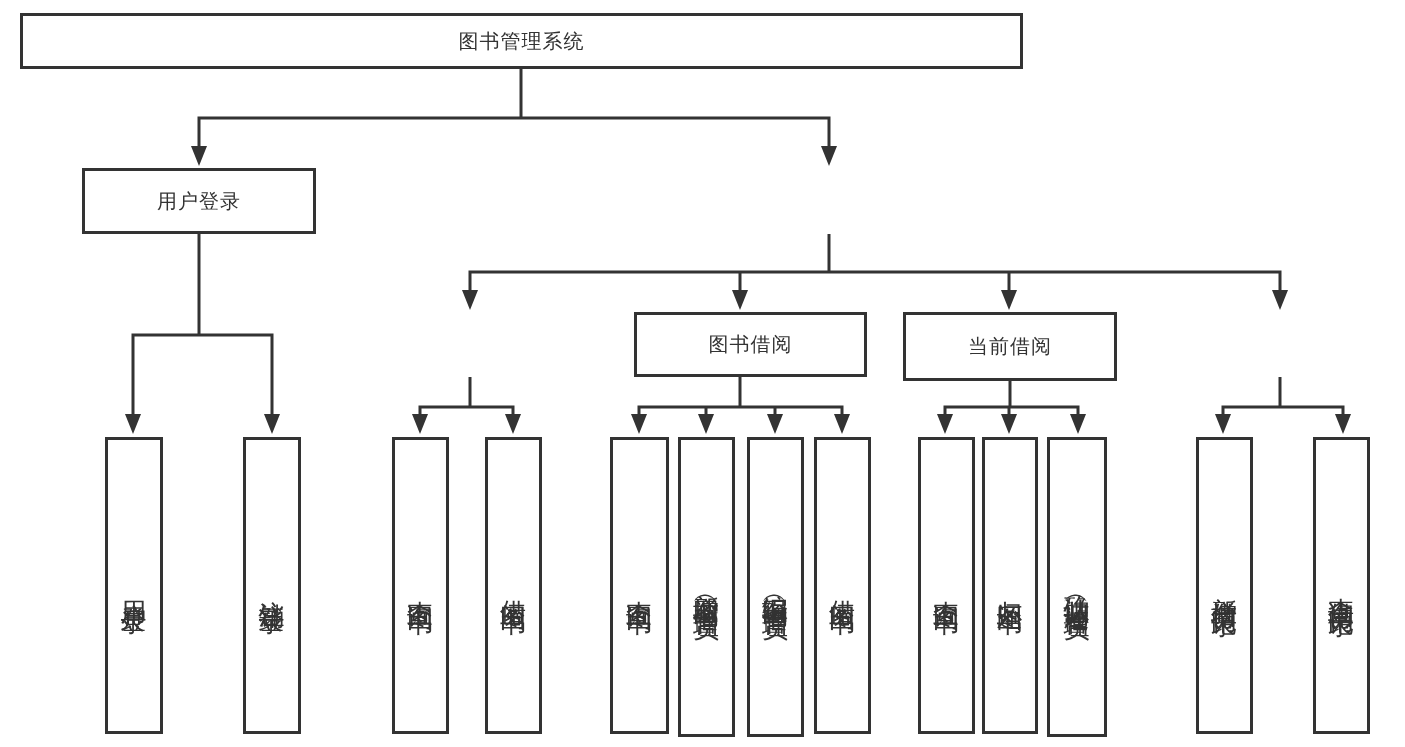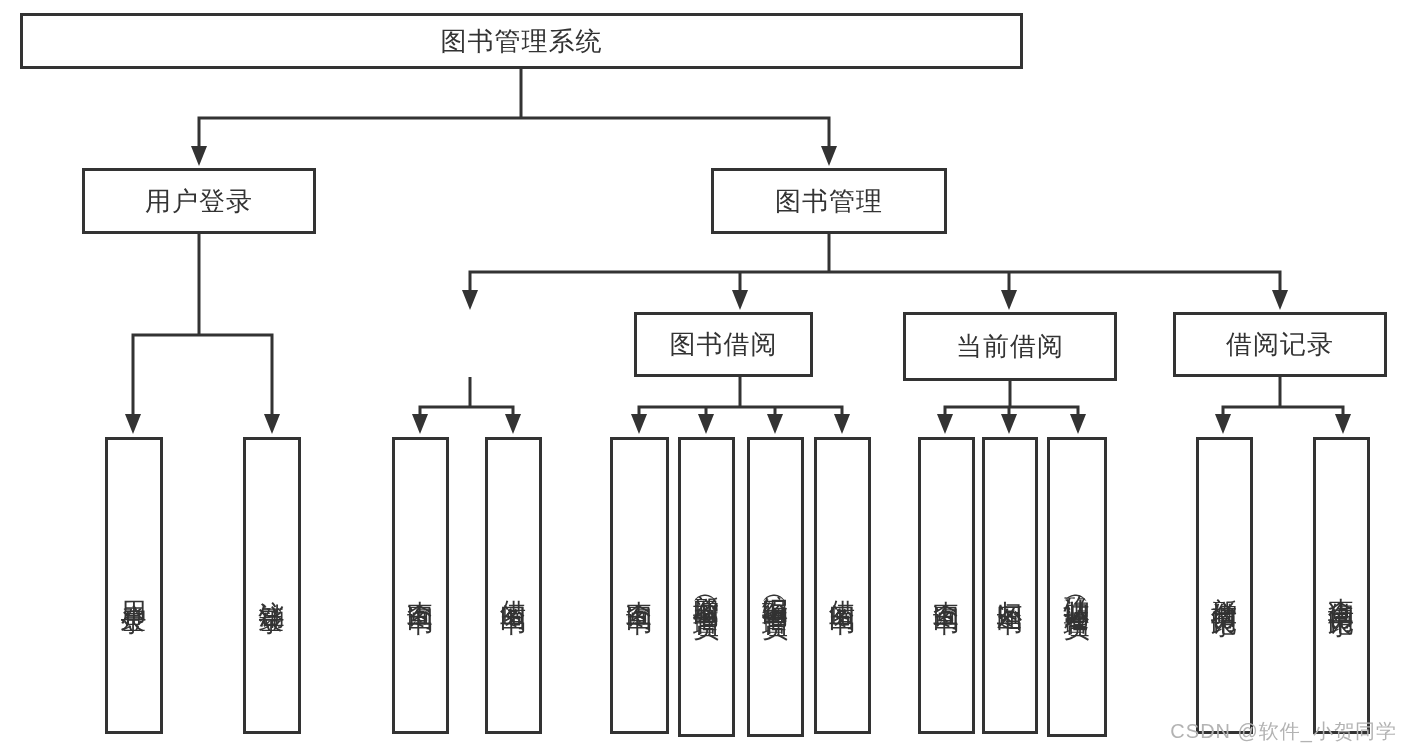--- a/index.html
+++ b/index.html
@@ -41,21 +41,21 @@
     box-sizing:border-box;
     background:var(--fill);
     border:3px solid var(--line);
     color:var(--text);
     display:flex;
     align-items:center;
     justify-content:center;
     text-align:center;
   }
   .node-h{
-    font-size:26px;
+    font-size:20px;
     letter-spacing:1px;
     white-space:nowrap;
   }
   .node-v{
     writing-mode:vertical-rl;
     text-orientation:mixed;
     font-size:26px;
     letter-spacing:3px;
     line-height:1;
   }
@@ -110,32 +110,29 @@
       <path d="M 834 414 L 850 414 L 842 434 Z" class="arrowhead"></path>
       <path d="M 937 414 L 953 414 L 945 434 Z" class="arrowhead"></path>
       <path d="M 1001 414 L 1017 414 L 1009 434 Z" class="arrowhead"></path>
       <path d="M 1070 414 L 1086 414 L 1078 434 Z" class="arrowhead"></path>
       <path d="M 1215 414 L 1231 414 L 1223 434 Z" class="arrowhead"></path>
       <path d="M 1335 414 L 1351 414 L 1343 434 Z" class="arrowhead"></path>
     </svg>
   <div class="nodes-layer">
       <div class="node node-h" style="left: 20px; top: 13px; width: 1003px; height: 56px;">图书管理系统</div>
       <div class="node node-h" style="left: 82px; top: 168px; width: 234px; height: 66px;">用户登录</div>
-      <div class="node node-h" style="left: 711px; top: 168px; width: 236px; height: 66px;">图书管理</div>
-      <div class="node node-h" style="left: 634px; top: 312px; width: 179px; height: 65px;">图书借阅</div>
+      <div class="node node-h" style="left: 634px; top: 312px; width: 233px; height: 65px;">图书借阅</div>
       <div class="node node-h" style="left: 903px; top: 312px; width: 214px; height: 69px;">当前借阅</div>
-      <div class="node node-h" style="left: 1173px; top: 312px; width: 214px; height: 65px;">借阅记录</div>
       <div class="node node-v" style="left: 105px; top: 437px; width: 58px; height: 297px;">用户登录</div>
       <div class="node node-v" style="left: 243px; top: 437px; width: 58px; height: 297px;">注销登录</div>
       <div class="node node-v" style="left: 392px; top: 437px; width: 57px; height: 297px;">查询图书</div>
       <div class="node node-v" style="left: 485px; top: 437px; width: 57px; height: 297px;">借阅图书</div>
       <div class="node node-v" style="left: 610px; top: 437px; width: 59px; height: 297px;">查询图书</div>
       <div class="node node-v" style="left: 678px; top: 437px; width: 57px; height: 300px;">新增图书（管理员）</div>
       <div class="node node-v" style="left: 747px; top: 437px; width: 57px; height: 300px;">编辑图书（管理员）</div>
       <div class="node node-v" style="left: 814px; top: 437px; width: 57px; height: 297px;">借阅图书</div>
       <div class="node node-v" style="left: 918px; top: 437px; width: 57px; height: 297px;">查询图书</div>
       <div class="node node-v" style="left: 982px; top: 437px; width: 56px; height: 297px;">归还图书</div>
       <div class="node node-v" style="left: 1047px; top: 437px; width: 60px; height: 300px;">确认归还（管理员）</div>
       <div class="node node-v" style="left: 1196px; top: 437px; width: 57px; height: 297px;">新增借阅记录</div>
       <div class="node node-v" style="left: 1313px; top: 437px; width: 57px; height: 297px;">查询借阅记录</div>
     </div>
-  <div class="watermark" style="color: rgb(179, 179, 179);">CSDN @软件_小贺同学</div>
 </div>
 
 </body></html>

